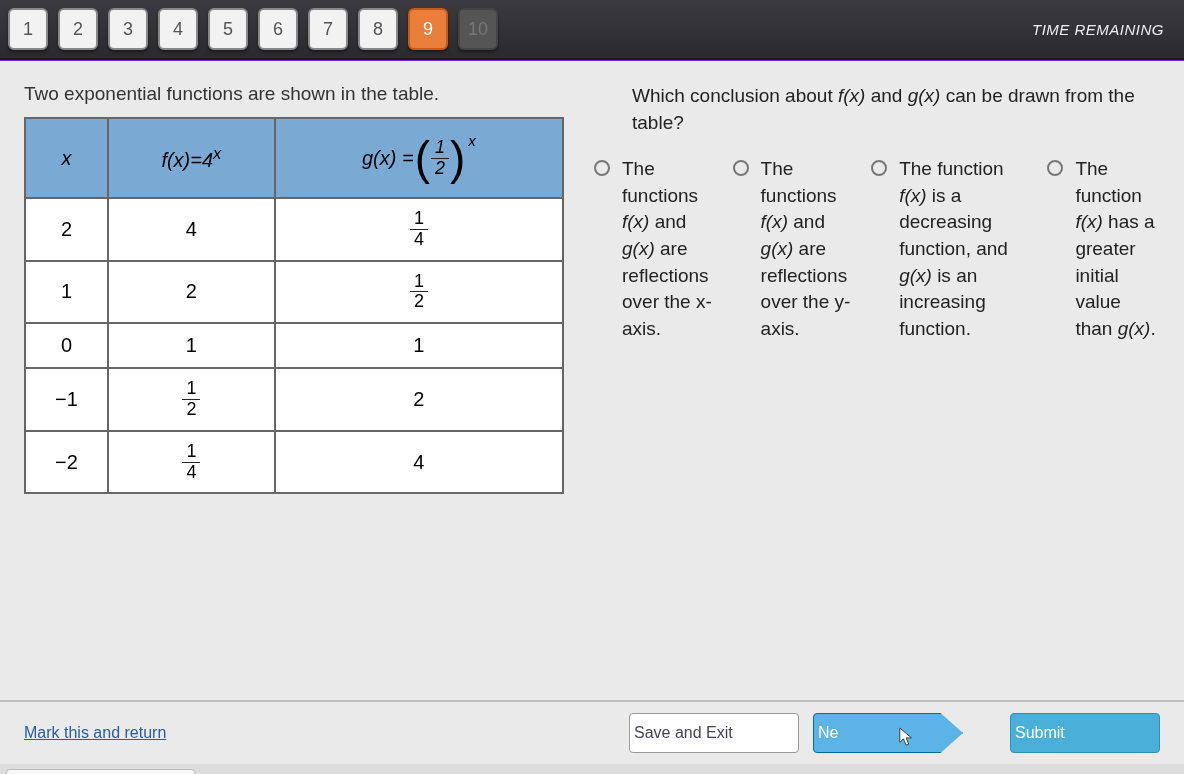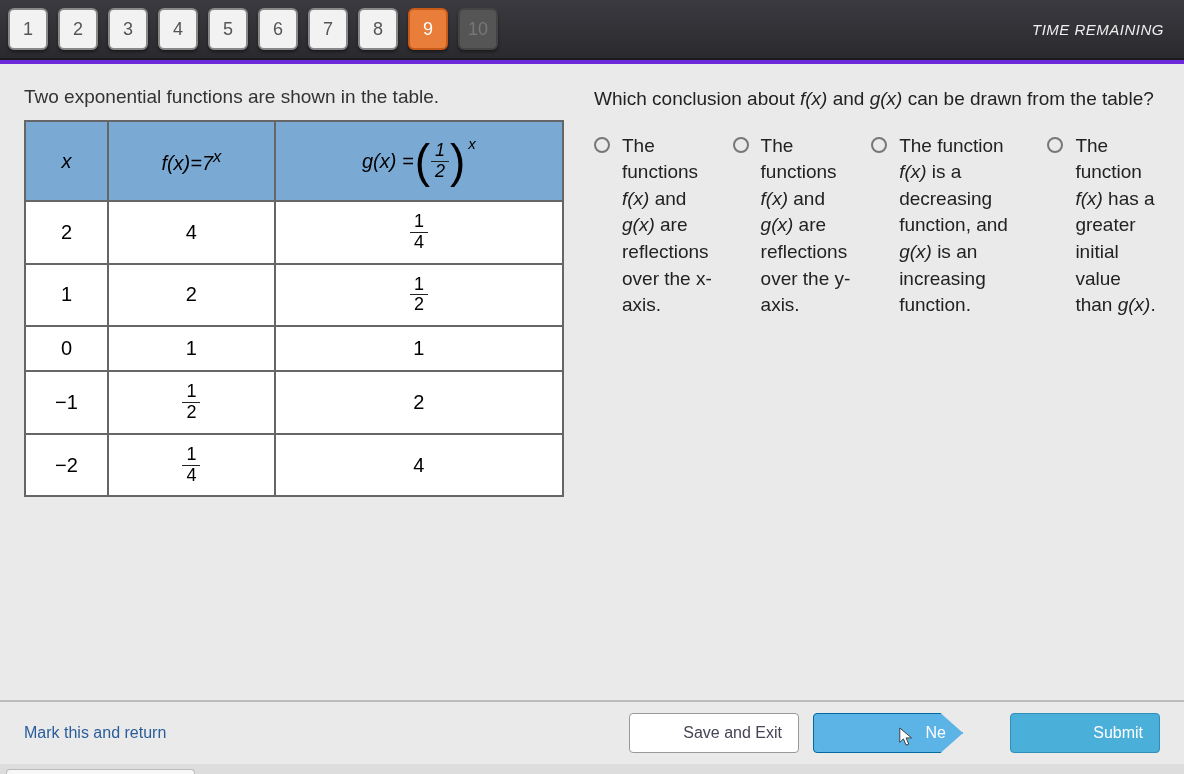--- a/index.html
+++ b/index.html
@@ -56,21 +56,21 @@
   }
   .timer-label { font-size: 15px; letter-spacing: 0.5px; }
   .timer-value { font-size: 26px; font-weight: bold; }
 
   .content {
     background: #eaeaea;
     height: 640px;
     display: flex;
     padding: 22px 24px 10px 24px;
     gap: 30px;
-    border-top: 4px solid #6d28d9;
+    border-top: 1px solid #6d28d9;
   }
   .left { width: 540px; }
   .right { flex: 1; }
   .intro { font-size: 19px; color: #333; margin-bottom: 12px; }
 
   table.ft {
     border-collapse: collapse;
     width: 100%;
     background: white;
     border: 2px solid #666;
@@ -95,21 +95,21 @@
     font-size: 18px;
     line-height: 1.1;
     vertical-align: middle;
   }
   .frac .n { border-bottom: 1.5px solid #222; padding: 0 4px; }
   .frac .d { padding: 0 4px; }
   .gx-expr { display: inline-flex; align-items: center; font-style: italic; }
   .paren { font-size: 46px; line-height: 0.8; font-style: normal; margin: 0 1px; }
   .sup-x { align-self: flex-start; font-size: 15px; font-style: italic; margin-left: 2px; margin-top: -6px; }
 
-  .question { font-size: 19px; color: #222; margin-bottom: 20px; line-height: 1.4; }
+  .question { font-size: 19px; color: #222; margin-bottom: 20px; line-height: 1.4; margin-left: 38px; }
   .fx { font-style: italic; }
   .options { display: flex; flex-direction: row; gap: 16px; }
   .opt {
     display: flex;
     align-items: flex-start;
     gap: 12px;
     font-size: 19px;
     color: #222;
     cursor: pointer;
     line-height: 1.4;
@@ -121,31 +121,31 @@
 
   .footer {
     height: 64px;
     background: #eaeaea;
     border-top: 2px solid #bbb;
     display: flex;
     align-items: center;
     padding: 0 24px;
     gap: 14px;
   }
-  .mark-return { color: #2a5d9b; font-size: 16px; cursor: pointer; }
+  .mark-return { color: #2a5d9b; font-size: 16px; text-decoration: underline; cursor: pointer; }
   .spacer { flex: 1; }
   .btn {
     height: 40px;
-    padding: 0 16px;
+    padding: 0 4px;
     font-size: 16px;
     border-radius: 4px;
     cursor: pointer;
     display: flex;
     align-items: center;
-    justify-content: flex-end;
+    justify-content: flex-start;
     position: relative;
   }
   .btn-save {
     background: #fff;
     border: 1px solid #999;
     color: #445;
     width: 170px;
   }
   .btn-next {
     background: #5cb3e6;
@@ -196,21 +196,21 @@
 </div>
 
 <div class="content">
   <div class="left">
     <div class="intro">Two exponential functions are shown in the table.</div>
     <table class="ft">
       <thead>
         <tr>
           <th><span>x</span></th>
           <th>
-            <span class="fx"><span>f(x)=7</span><sup>x</sup></span>
+            <span class="fx"><span>f(x)=4</span><sup>x</sup></span>
           </th>
           <th>
             <span class="gx-expr">
               <span>g(x) =</span>
               <span class="paren">(</span>
               <span class="frac">
                   <span class="n">1</span>
                   <span class="d">2</span>
                 </span>
               <span class="paren">)</span>

